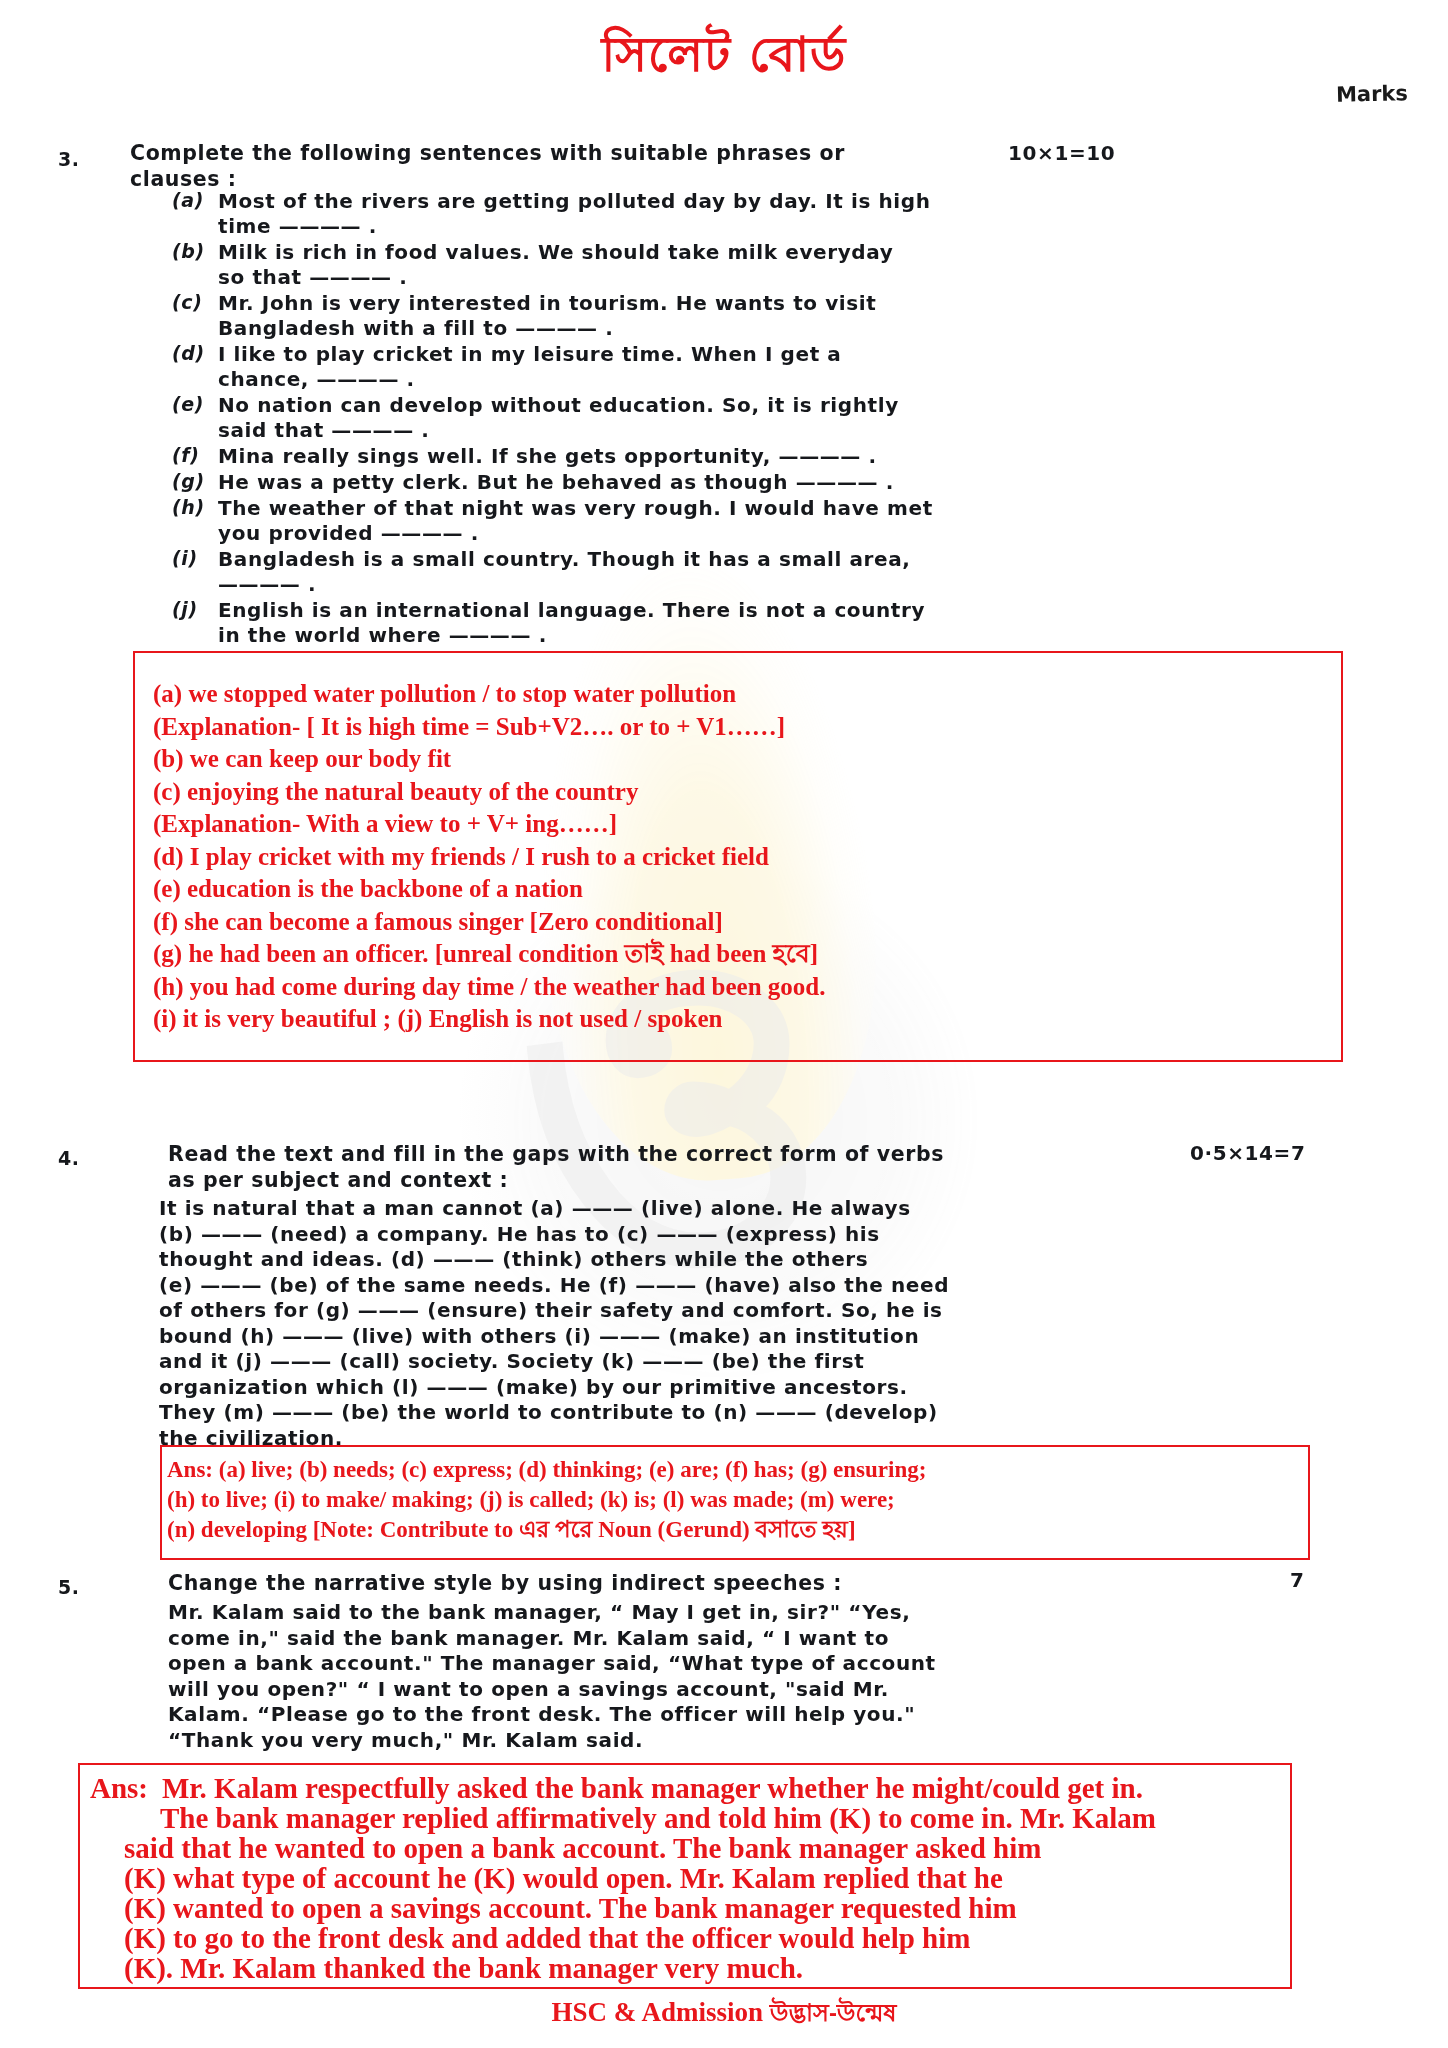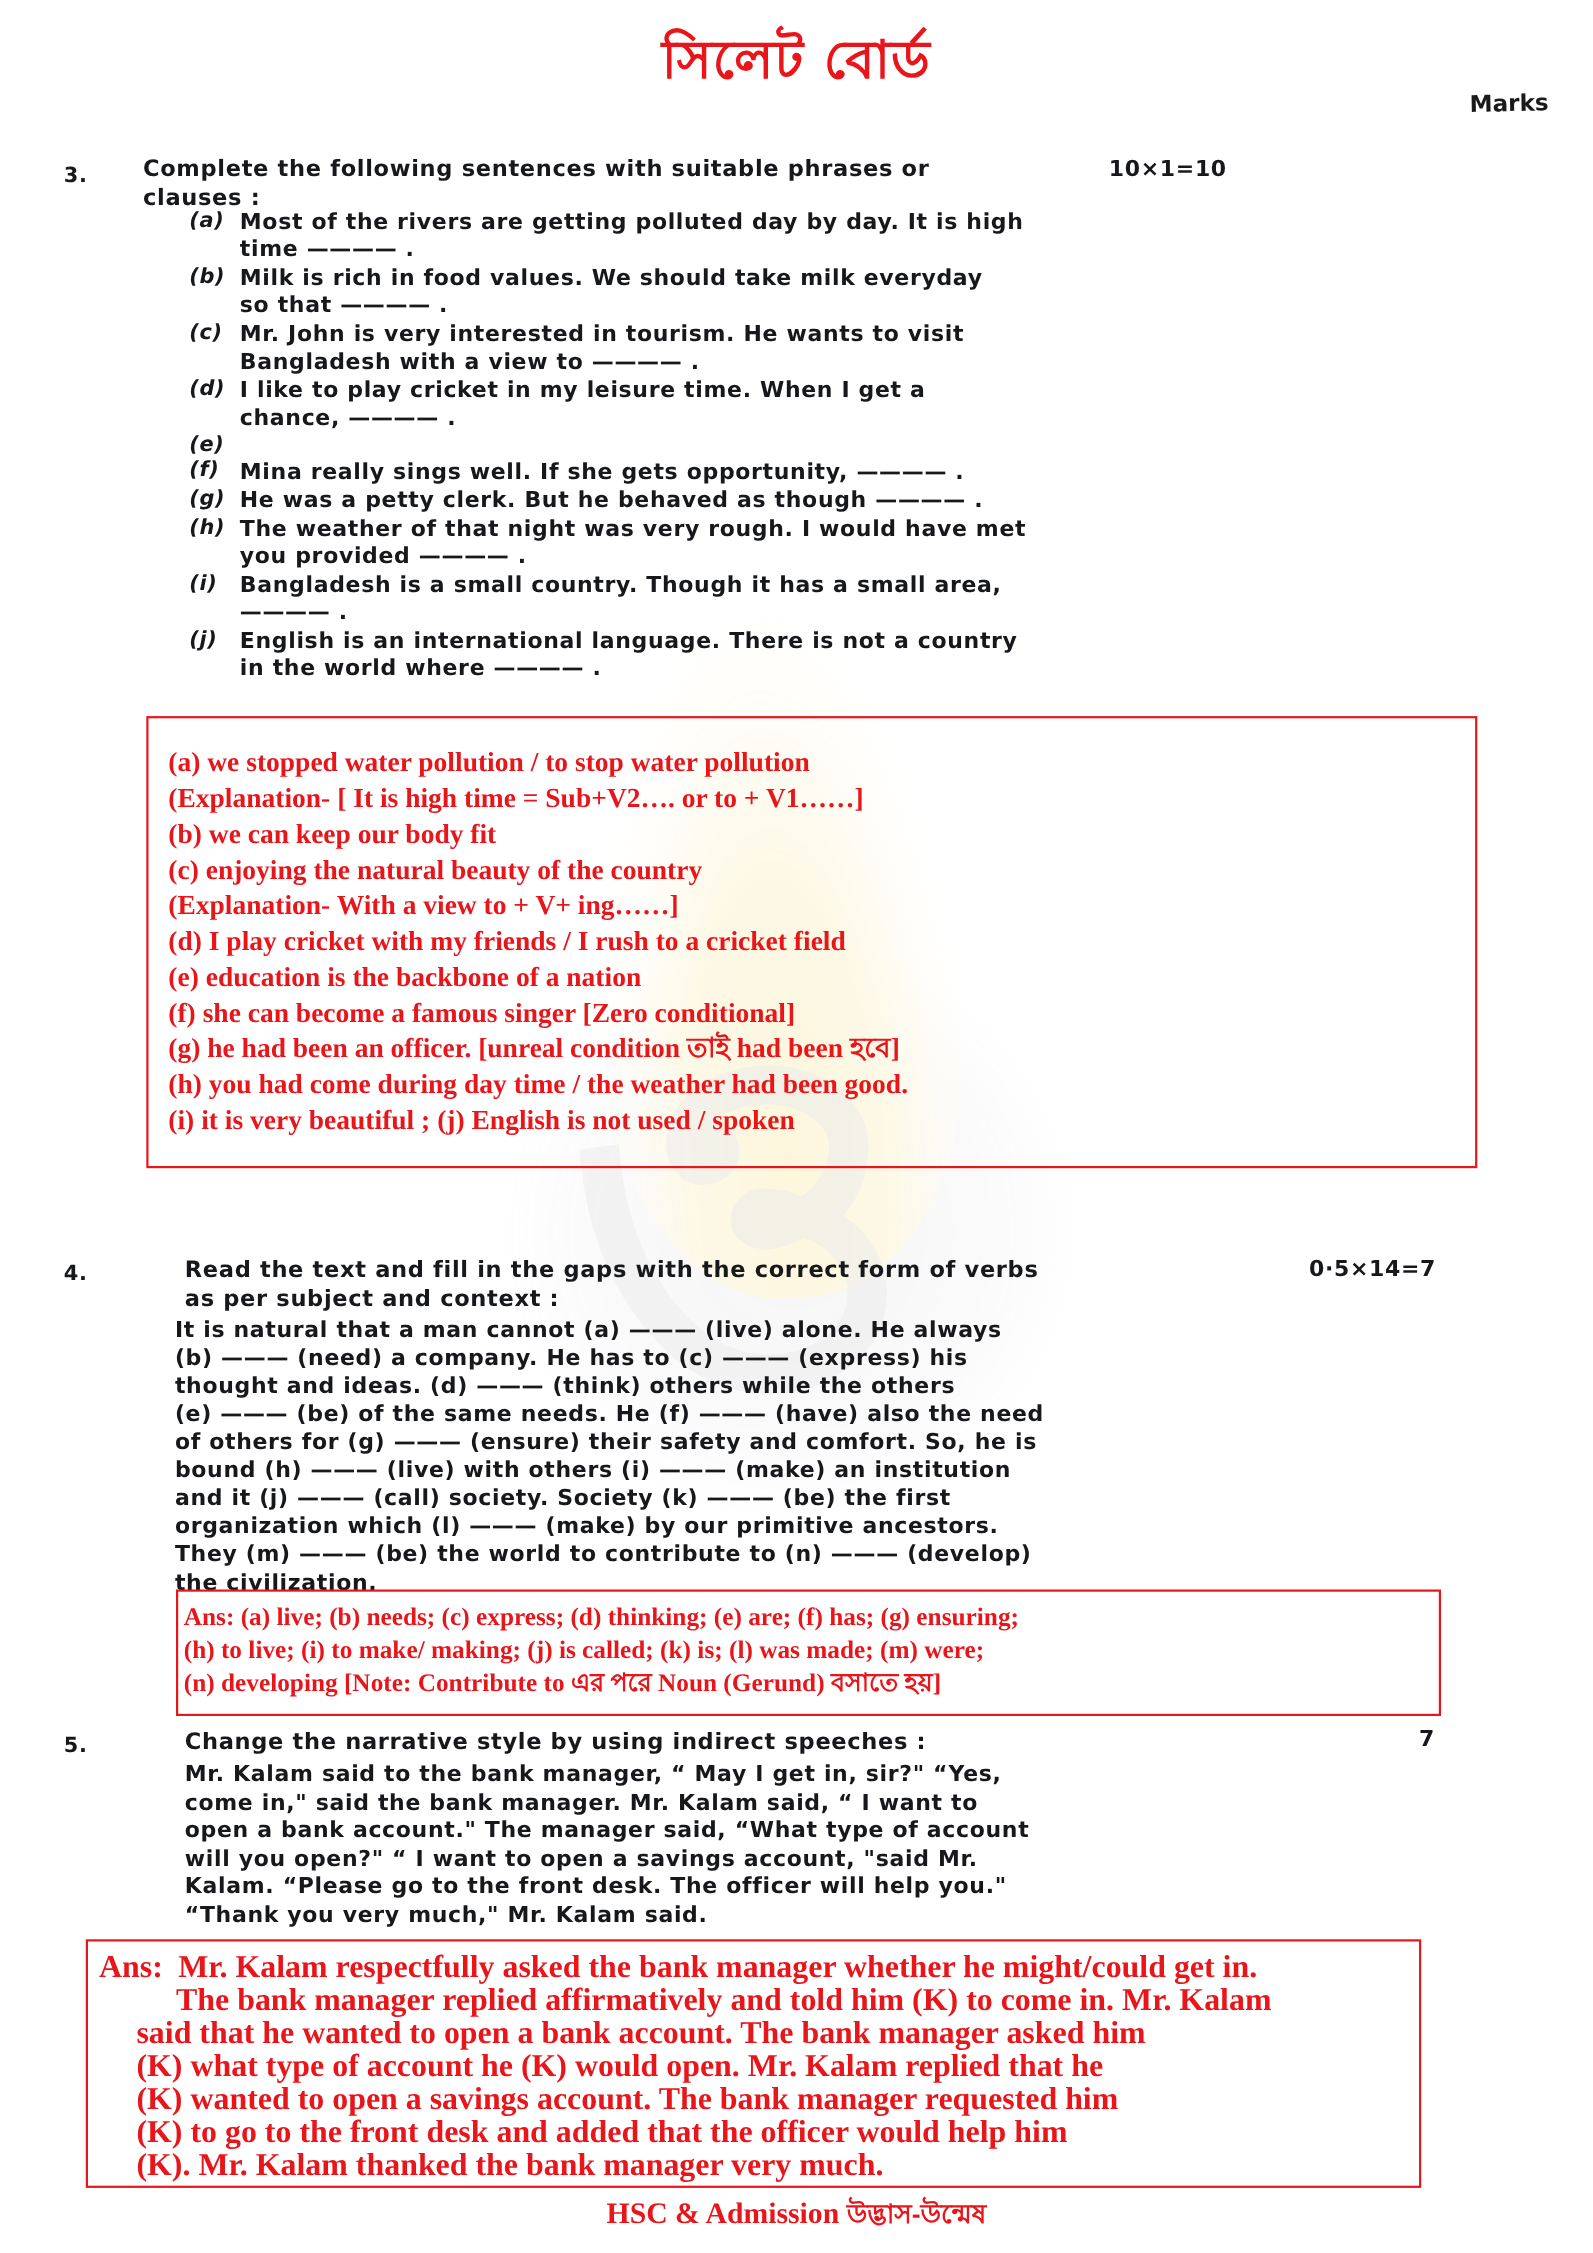--- a/index.html
+++ b/index.html
@@ -125,34 +125,38 @@
       <div class="txt">
         <div>Milk is rich in food values. We should take milk everyday</div>
         <div>so that ———— .</div>
       </div>
     </div>
 
     <div class="item">
       <div class="lab">(c)</div>
       <div class="txt">
         <div>Mr. John is very interested in tourism. He wants to visit</div>
-        <div>Bangladesh with a view to ———— .</div>
+        <div>Bangladesh with a fill to ———— .</div>
       </div>
     </div>
 
     <div class="item">
       <div class="lab">(d)</div>
       <div class="txt">
         <div>I like to play cricket in my leisure time. When I get a</div>
         <div>chance, ———— .</div>
       </div>
     </div>
 
     <div class="item">
       <div class="lab">(e)</div>
+      <div class="txt">
+        <div>No nation can develop without education. So, it is rightly</div>
+        <div>said that ———— .</div>
+      </div>
     </div>
 
     <div class="item">
       <div class="lab">(f)</div>
       <div class="txt">
         <div>Mina really sings well. If she gets opportunity, ———— .</div>
       </div>
     </div>
 
     <div class="item">

